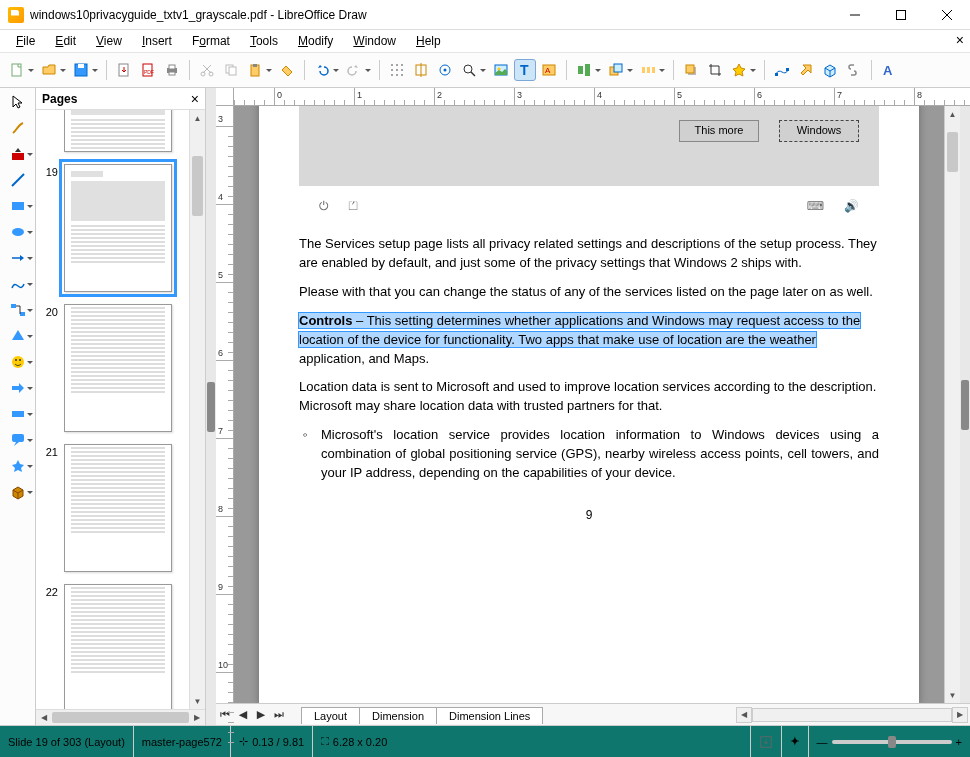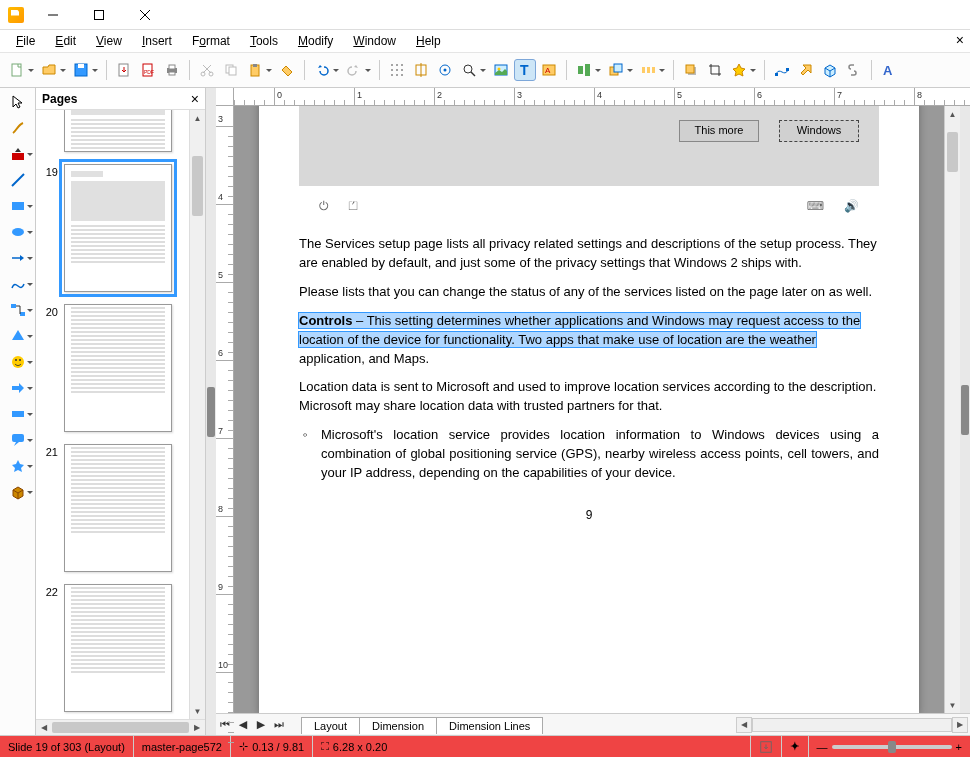--- a/index.html
+++ b/index.html
@@ -96,32 +96,33 @@
 
 .bottom-nav { height: 22px; display: flex; align-items: center; background: #f7f7f7; border-top: 1px solid #ccc; font-size: 11px; }
 .bottom-nav .nav-btn { width: 18px; height: 18px; display: flex; align-items: center; justify-content: center; color: #333; }
 .bottom-nav .tab { padding: 2px 12px; border: 1px solid #aaa; border-bottom: none; background: #fff; margin-left: -1px; position: relative; top: 1px; }
 .bottom-nav .tab.active { background: #fff; font-weight: normal; }
 .bottom-nav .hscroll { flex:1; display:flex; align-items:center; justify-content:flex-end; padding-right:2px; gap:0; }
 .bottom-nav .hscroll .arrow { width:16px; height:16px; display:flex; align-items:center; justify-content:center; font-size:8px; color:#555; background:#f0f0f0; border:1px solid #ccc; }
 .bottom-nav .hscroll .track { width:200px; height:14px; background:#f0f0f0; border:1px solid #ccc; }
 
 
-.statusbar { height: 22px; display: flex; align-items: center; background: #ef4444; border-top: 1px solid #ccc; font-size: 11px; color: #000; }
+.statusbar { height: 32px; display: flex; align-items: center; background: #0f766e; border-top: 1px solid #ccc; font-size: 11px; color: #000; }
 .statusbar .cell { padding: 0 8px; border-right: 1px solid #ccc; height: 100%; display: flex; align-items: center; gap: 4px; }
 .statusbar .flex { flex: 1; }
 .statusbar .zoom-slider { width: 120px; height: 4px; background: #ccc; position: relative; border-radius: 2px; }
 .statusbar .zoom-slider::before { content:""; position:absolute; left:50%; top:-3px; width:2px; height:10px; background:#888; }
 .statusbar .zoom-slider .knob { position:absolute; left:50%; top:-4px; width:8px; height:12px; background:#888; border-radius:2px; transform:translateX(-50%); }
 </style>
 </head>
 <body>
 
 <div class="titlebar">
   <div class="app-icon"></div>
+  <div class="title">windows10privacyguide_txtv1_grayscale.pdf - LibreOffice Draw</div>
   <div class="win-controls">
     <div class="win-btn">
         <svg viewBox="0 0 10 10">
           <line x1="0" y1="5" x2="10" y2="5" stroke="#000"></line>
         </svg>
       </div>
     <div class="win-btn">
         <svg viewBox="0 0 10 10">
           <rect x="0.5" y="0.5" width="9" height="9" fill="none" stroke="#000"></rect>
         </svg>
@@ -735,21 +736,21 @@
             <div class="lgrp">
                 <span>⏻</span>
                 <span>⏍</span>
               </div>
             <div class="rgrp">
                 <span>⌨</span>
                 <span>🔊</span>
               </div>
           </div>
           <p>The Services setup page lists all privacy related settings and descriptions of the setup process. They are enabled by default, and just some of the privacy settings that Windows 2 ships with.</p>
-          <p>Please lists that you can change the status of any of the services listed on the page later on as well.</p>
+          <p>Please with that you can change the status of any of the services listed on the page later on as well.</p>
           <p><span class="highlight"><strong>Controls</strong><span> – This setting determines whether applications and Windows may request access to the location of the device for functionality. Two apps that make use of location are the weather</span></span><span> application, and Maps.</span></p>
           <p>Location data is sent to Microsoft and used to improve location services according to the description. Microsoft may share location data with trusted partners for that.</p>
           <p class="bullet">Microsoft's location service provides location information to Windows devices using a combination of global positioning service (GPS), nearby wireless access points, cell towers, and your IP address, depending on the capabilities of your device.</p>
           <div class="pgnum">9</div>
         </div>
       </div>
       <div class="canvas-vscroll">
         <div class="arrow">▲</div>
         <div style="flex:0 0 10px"></div>
         <div class="thumb" style="flex:0 0 40px"></div>

